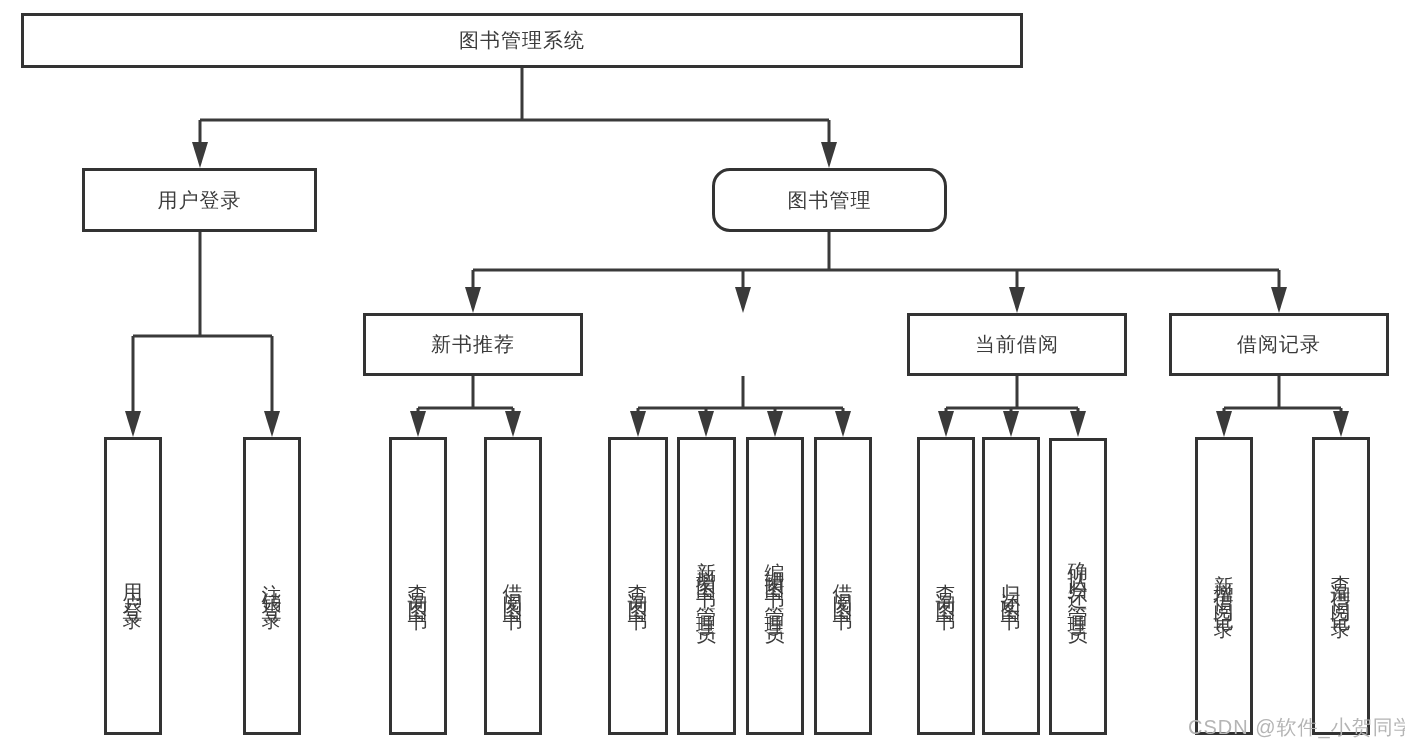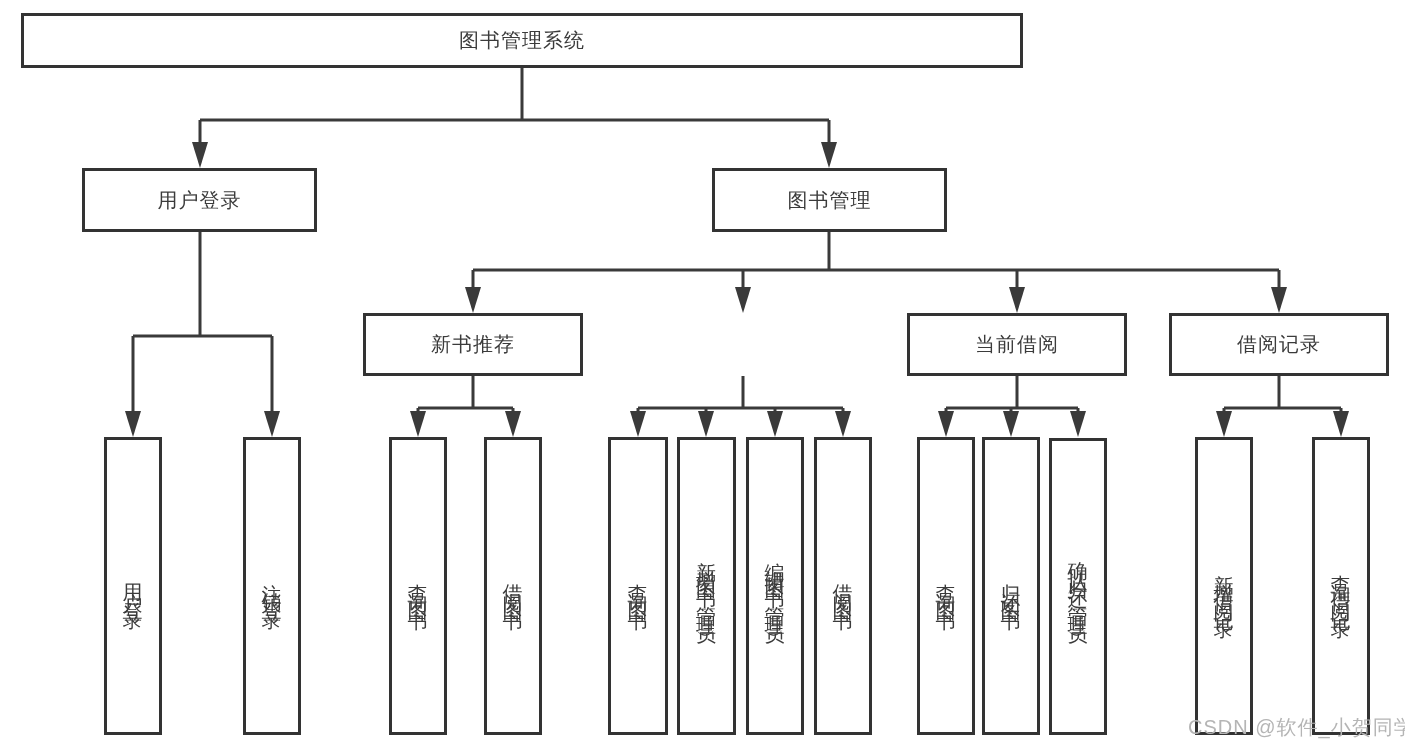--- a/index.html
+++ b/index.html
@@ -77,21 +77,21 @@
       <polygon points="1003,411 1019,411 1011,437"></polygon>
       <polygon points="1070,411 1086,411 1078,437"></polygon>
       <polygon points="1216,411 1232,411 1224,437"></polygon>
       <polygon points="1333,411 1349,411 1341,437"></polygon>
     </g>
   </svg>
 
   <div class="hbox" style="left:21px;top:13px;width:1002px;height:55px;">图书管理系统</div>
 
   <div class="hbox" style="left:82px;top:168px;width:235px;height:64px;">用户登录</div>
-  <div class="hbox" style="left:712px;top:168px;width:235px;height:64px;">图书管理</div>
+  <div class="hbox" style="left:712px;top:168px;width:235px;height:64px;border-radius:18px;">图书管理</div>
 
   <div class="hbox" style="left:363px;top:313px;width:220px;height:63px;">新书推荐</div>
   <div class="hbox" style="left:907px;top:313px;width:220px;height:63px;">当前借阅</div>
   <div class="hbox" style="left:1169px;top:313px;width:220px;height:63px;">借阅记录</div>
 
   <div class="vbox" style="left:104px;top:437px;width:58px;height:298px;">用户登录</div>
   <div class="vbox" style="left:243px;top:437px;width:58px;height:298px;">注销登录</div>
 
   <div class="vbox" style="left:389px;top:437px;width:58px;height:298px;">查询图书</div>
   <div class="vbox" style="left:484px;top:437px;width:58px;height:298px;">借阅图书</div>

